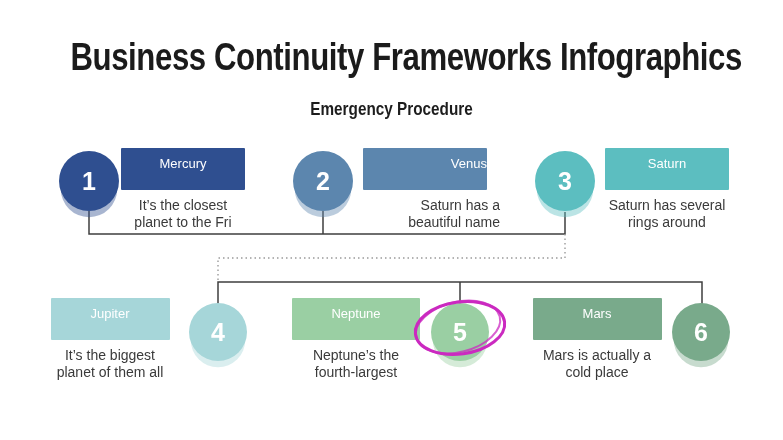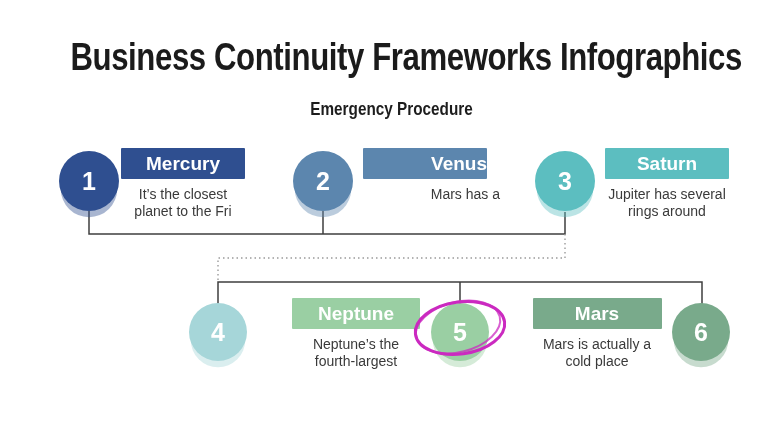--- a/index.html
+++ b/index.html
@@ -46,22 +46,22 @@
 
   .card { position:absolute; text-align:center; z-index:2; }
   .it1 { left:108px; top:148px; width:150px; }
   .it2 { left:350px; top:148px; width:150px;text-align:right; }
   .it3 { left:592px; top:148px; width:150px; }
   .it4 { left:25px;  top:298px; width:170px; }
   .it5 { left:281px; top:298px; width:150px; }
   .it6 { left:522px; top:298px; width:150px; }
 
   .tag {
-    height:31px; line-height:31px; margin:0 auto; border-radius:1px;
-    background:var(--c,#888); color:#ffffff; font-weight:700; font-size:19px;
+    height:42px; line-height:31px; margin:0 auto; border-radius:1px;
+    background:var(--c,#888); color:#ffffff; font-weight:400; font-size:13px;
   }
   .w124 { width:124px; } .w119 { width:119px; } .w128 { width:128px; } .w129 { width:129px; }
 
   .desc {
     margin-top:7px; font-size:14px; line-height:17px; color:#3a3a3a;
   }
 </style>
 <title>Business Continuity Frameworks Infographics</title></head>
 <body>
 
@@ -104,28 +104,36 @@
   <div class="card it1">
     <div class="tag w124" style="--c: #2f4f90;">Mercury</div>
     <div class="desc">
       <span>It’s the closest</span><br>
       <span>planet to the Fri</span>
     </div>
   </div>
   <div class="card it2">
     <div class="tag w124" style="--c: #5c86ae;">Venus</div>
     <div class="desc">
-      <span>Mars has a</span><br>
+      <span>Saturn has a</span><br>
+      <span>beautiful name</span>
     </div>
   </div>
   <div class="card it3">
     <div class="tag w124" style="--c: #5cbec0;">Saturn</div>
     <div class="desc">
-      <span>Jupiter has several</span><br>
+      <span>Saturn has several</span><br>
       <span>rings around</span>
+    </div>
+  </div>
+  <div class="card it4">
+    <div class="tag w119" style="--c: #a6d6d9;">Jupiter</div>
+    <div class="desc">
+      <span>It’s the biggest</span><br>
+      <span>planet of them all</span>
     </div>
   </div>
   <div class="card it6">
     <div class="tag w129" style="--c: #79aa8b;">Mars</div>
     <div class="desc">
       <span>Mars is actually a</span><br>
       <span>cold place</span>
     </div>
   </div>
   <div class="card it5">

